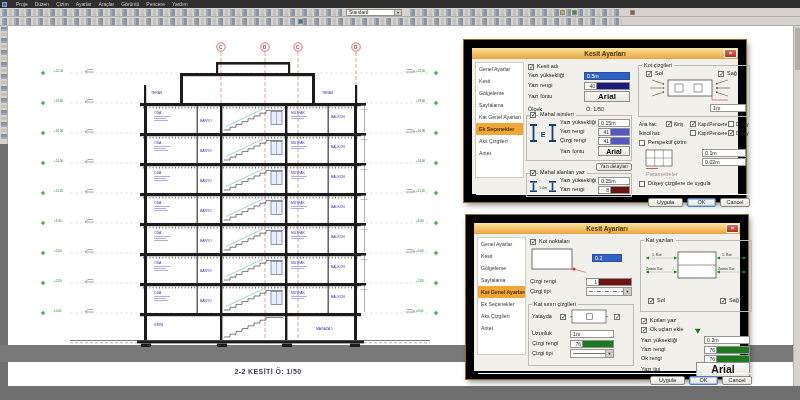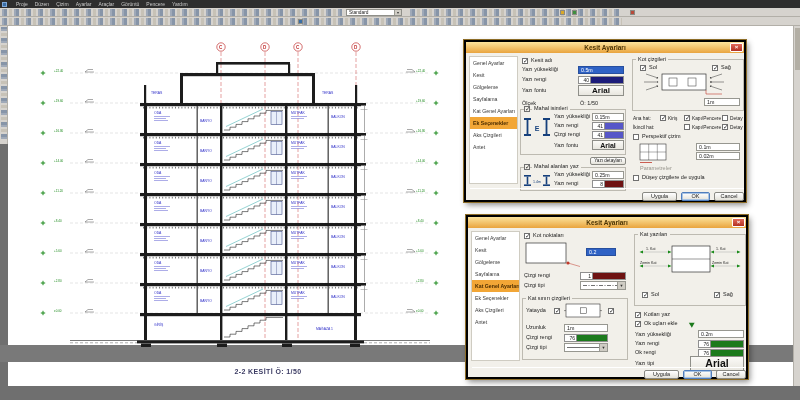--- a/index.html
+++ b/index.html
@@ -26,21 +26,21 @@
 .vsb{position:absolute;left:793px;top:26px;width:7px;height:360px;background:#d6d3ce;border-left:1px solid #b2afa8}
 .vsb .th{position:absolute;left:1px;top:2px;width:5px;height:42px;background:#b3afa5}
 .sectitle{position:absolute;left:170px;top:6px;width:180px;text-align:center;font-size:7px;font-weight:bold;color:#3c3c64;letter-spacing:.4px}
 
 #draw{position:absolute;left:30px;top:28px;width:430px;height:330px}
 #draw text{font-family:"Liberation Sans",sans-serif}
 .bt{fill:#2e2ec8;font-size:3.4px}
 .gt{fill:#1d8a1d;font-size:3px}
 .rt{fill:#c23232;font-size:4.6px;font-weight:bold}
 
-.dlg{position:absolute;background:#f2f0ea;border:2px solid #000000;outline:1px solid #8d6d28;box-shadow:2px 3px 6px rgba(0,0,0,.45);z-index:10}
+.dlg{position:absolute;background:#f2f0ea;border:8px solid #000000;outline:1px solid #8d6d28;box-shadow:2px 3px 6px rgba(0,0,0,.45);z-index:10}
 .tbar{position:absolute;left:0;right:0;top:0;height:11px;background:linear-gradient(#fce39c,#e9a43e);font-weight:bold;font-size:6.5px;line-height:11px;text-align:center;color:#4b3405}
 .cx{position:absolute;top:1px;right:1px;width:13px;height:9px;background:linear-gradient(#e26a5a,#b23022);border:1px solid #fff;border-radius:1px;color:#fff;font-size:6px;line-height:7px;text-align:center;font-weight:bold}
 .dbody{position:absolute;left:0;right:0;top:11px;bottom:0}
 .sb{position:absolute;left:3px;top:3px;width:49px;bottom:16px;background:#fff;border:1px solid #cfccc2}
 .sb .it{height:12px;line-height:12px;padding-left:3px;font-size:5.2px;color:#3a3a3a;white-space:nowrap;overflow:hidden}
 .sb .it.sel{background:#f2a636;color:#4a2c00;font-weight:bold}
 .cl{position:absolute;font-size:5.5px;line-height:7px;color:#222;white-space:nowrap}
 .cl.s{font-size:4.8px}
 .cl.gray{color:#98968e}
 .cb{position:absolute;width:6px;height:6px;border:1px solid #707070;background:#fff}

